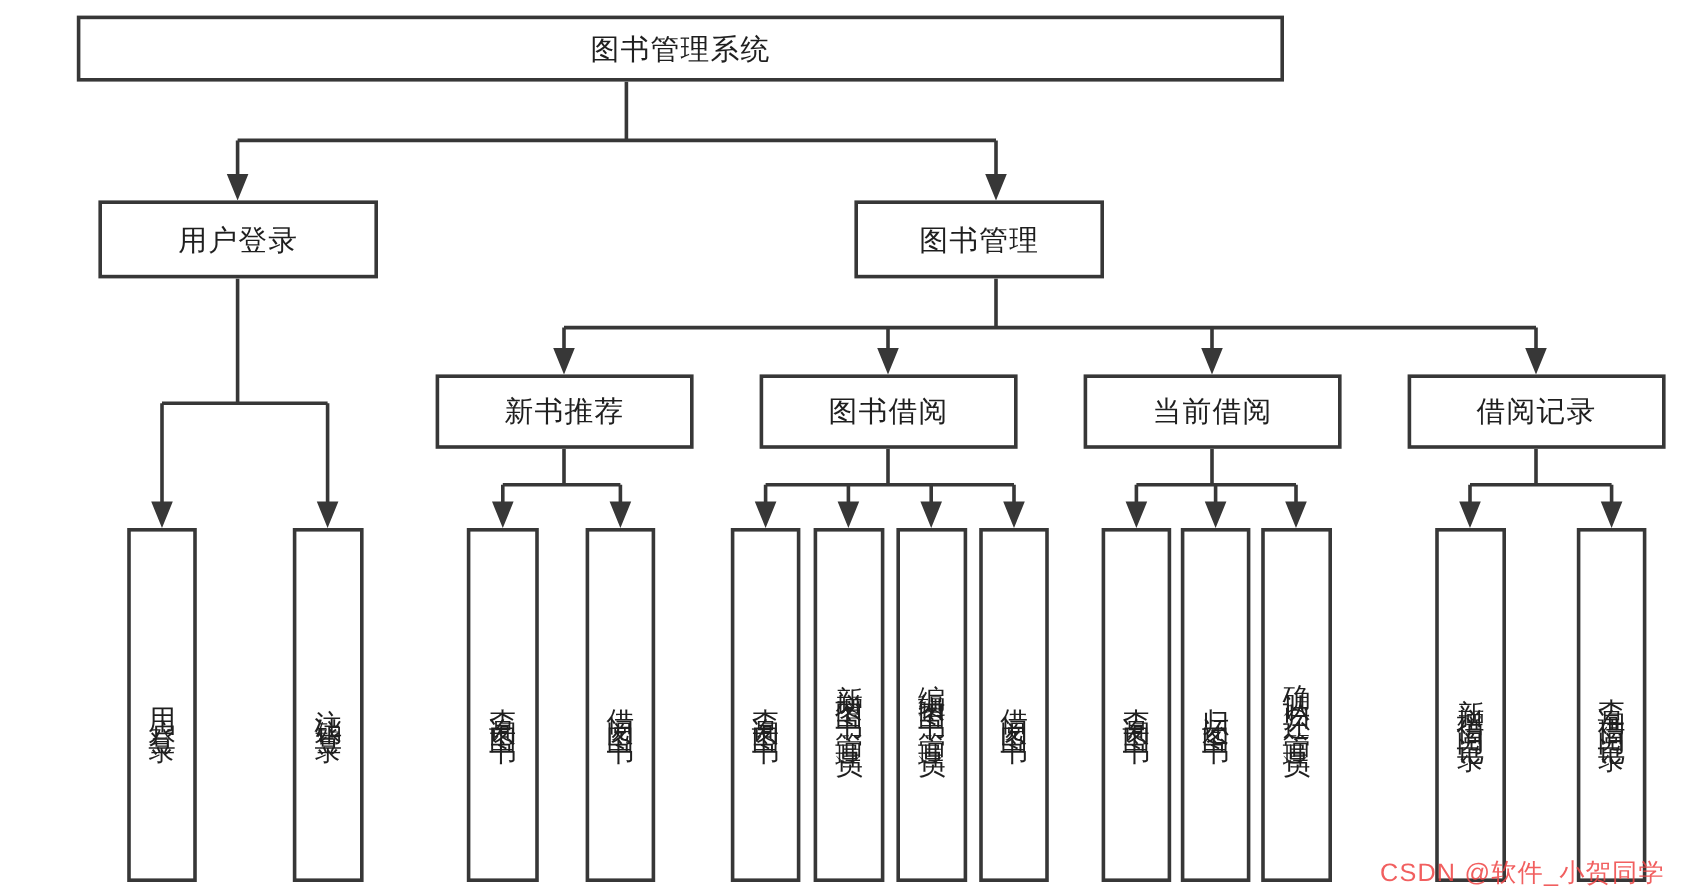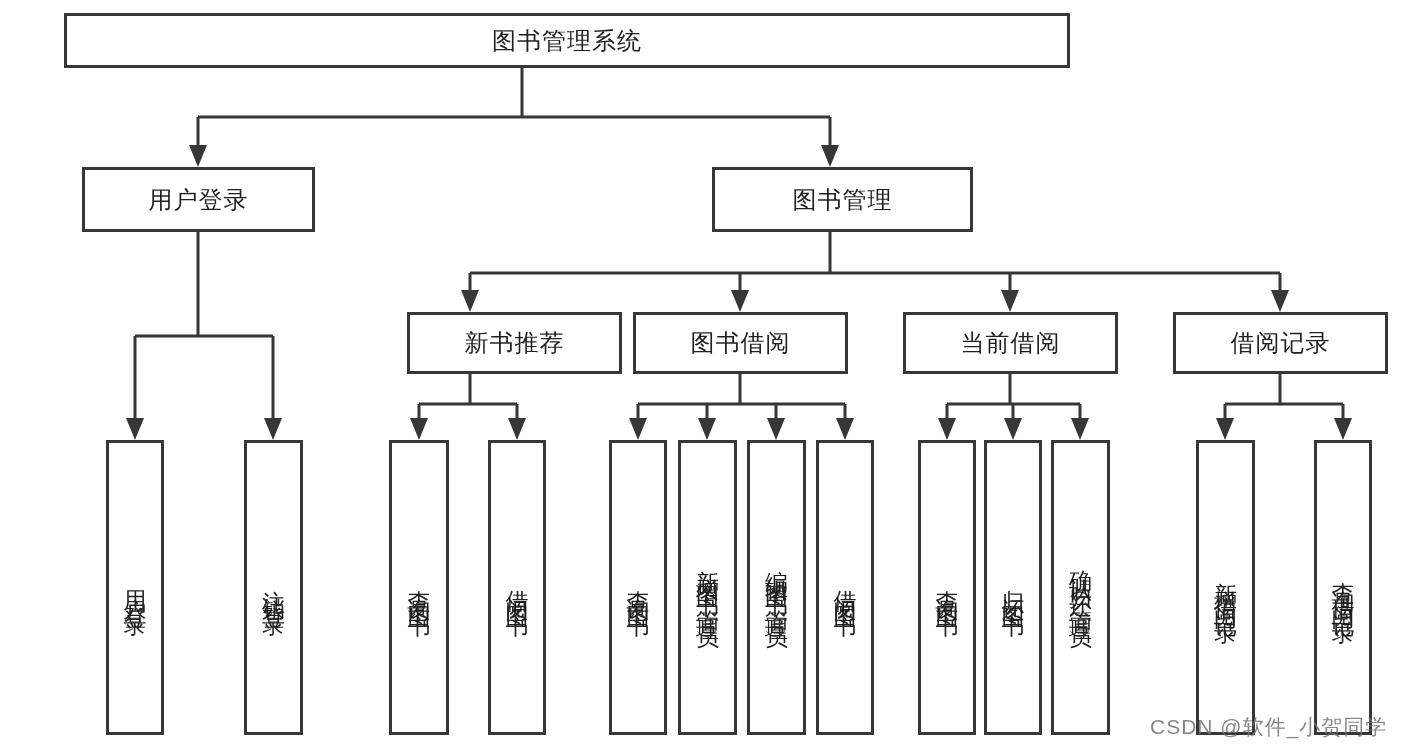--- a/index.html
+++ b/index.html
@@ -13,21 +13,21 @@
     box-sizing:border-box;display:flex;align-items:center;justify-content:center;
     color:#1f1f1f;z-index:1;
   }
   .hnode{font-size:24px;letter-spacing:1px;white-space:nowrap;}
   .vnode span{
     writing-mode:vertical-rl;text-orientation:mixed;
     font-size:23px;letter-spacing:8px;line-height:1;
   }
   .watermark{
     position:absolute;left:1150px;top:713px;z-index:5;
-    font-size:21px;color:#737373;opacity:0.85;white-space:nowrap;
+    font-size:21px;color:#ef4444;opacity:0.85;white-space:nowrap;
     letter-spacing:1px;
   }
 </style>
 </head>
 <body>
 
 <div class="canvas">
 
   <svg class="connectors" width="1405" height="747" viewBox="0 0 1405 747">
     <g stroke="#373737" stroke-width="3" fill="none">
@@ -54,25 +54,25 @@
     </g>
   </svg>
 
   <div class="node hnode" style="left:19px;top:13px;width:1006px;height:55px;margin-left:45px;">
     <span>图书管理系统</span>
   </div>
 
   <div class="node hnode" style="left:82px;top:167px;width:233px;height:65px;">
     <span>用户登录</span>
   </div>
-  <div class="node hnode" style="left:712px;top:167px;width:261px;height:65px;">
+  <div class="node hnode" style="left:712px;top:167px;width:208px;height:65px;">
     <span>图书管理</span>
   </div>
 
-  <div class="node hnode" style="left:363px;top:312px;width:215px;height:62px;margin-left:44px;">
+  <div class="node hnode" style="left:363px;top:312px;width:215px;height:62px;">
     <span>新书推荐</span>
   </div>
   <div class="node hnode" style="left:903px;top:312px;width:215px;height:62px;">
     <span>当前借阅</span>
   </div>
   <div class="node hnode" style="left:633px;top:312px;width:215px;height:62px;">
     <span>图书借阅</span>
   </div>
   <div class="node hnode" style="left:1173px;top:312px;width:215px;height:62px;">
     <span>借阅记录</span>

